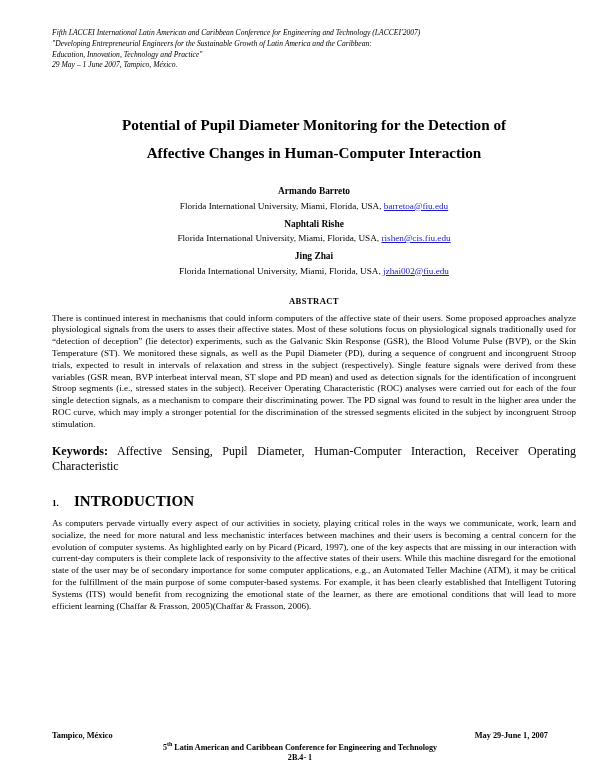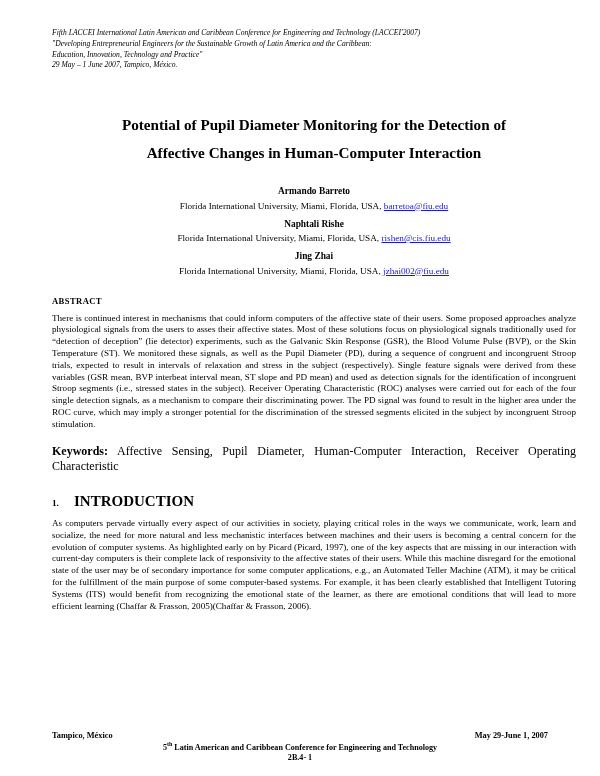--- a/index.html
+++ b/index.html
@@ -53,20 +53,21 @@
     margin-bottom: 1px;
   }
   .author-affil {
     display: block;
   }
   .email {
     color: #1a1ad0;
     text-decoration: underline;
   }
   .section-head {
+    text-align: center;
     font-weight: bold;
     font-size: 8.6px;
     letter-spacing: 0.4px;
     margin: 18px 0 7px 0;
   }
   .abstract {
     font-size: 9.1px;
     line-height: 1.30;
     text-align: justify;
   }

